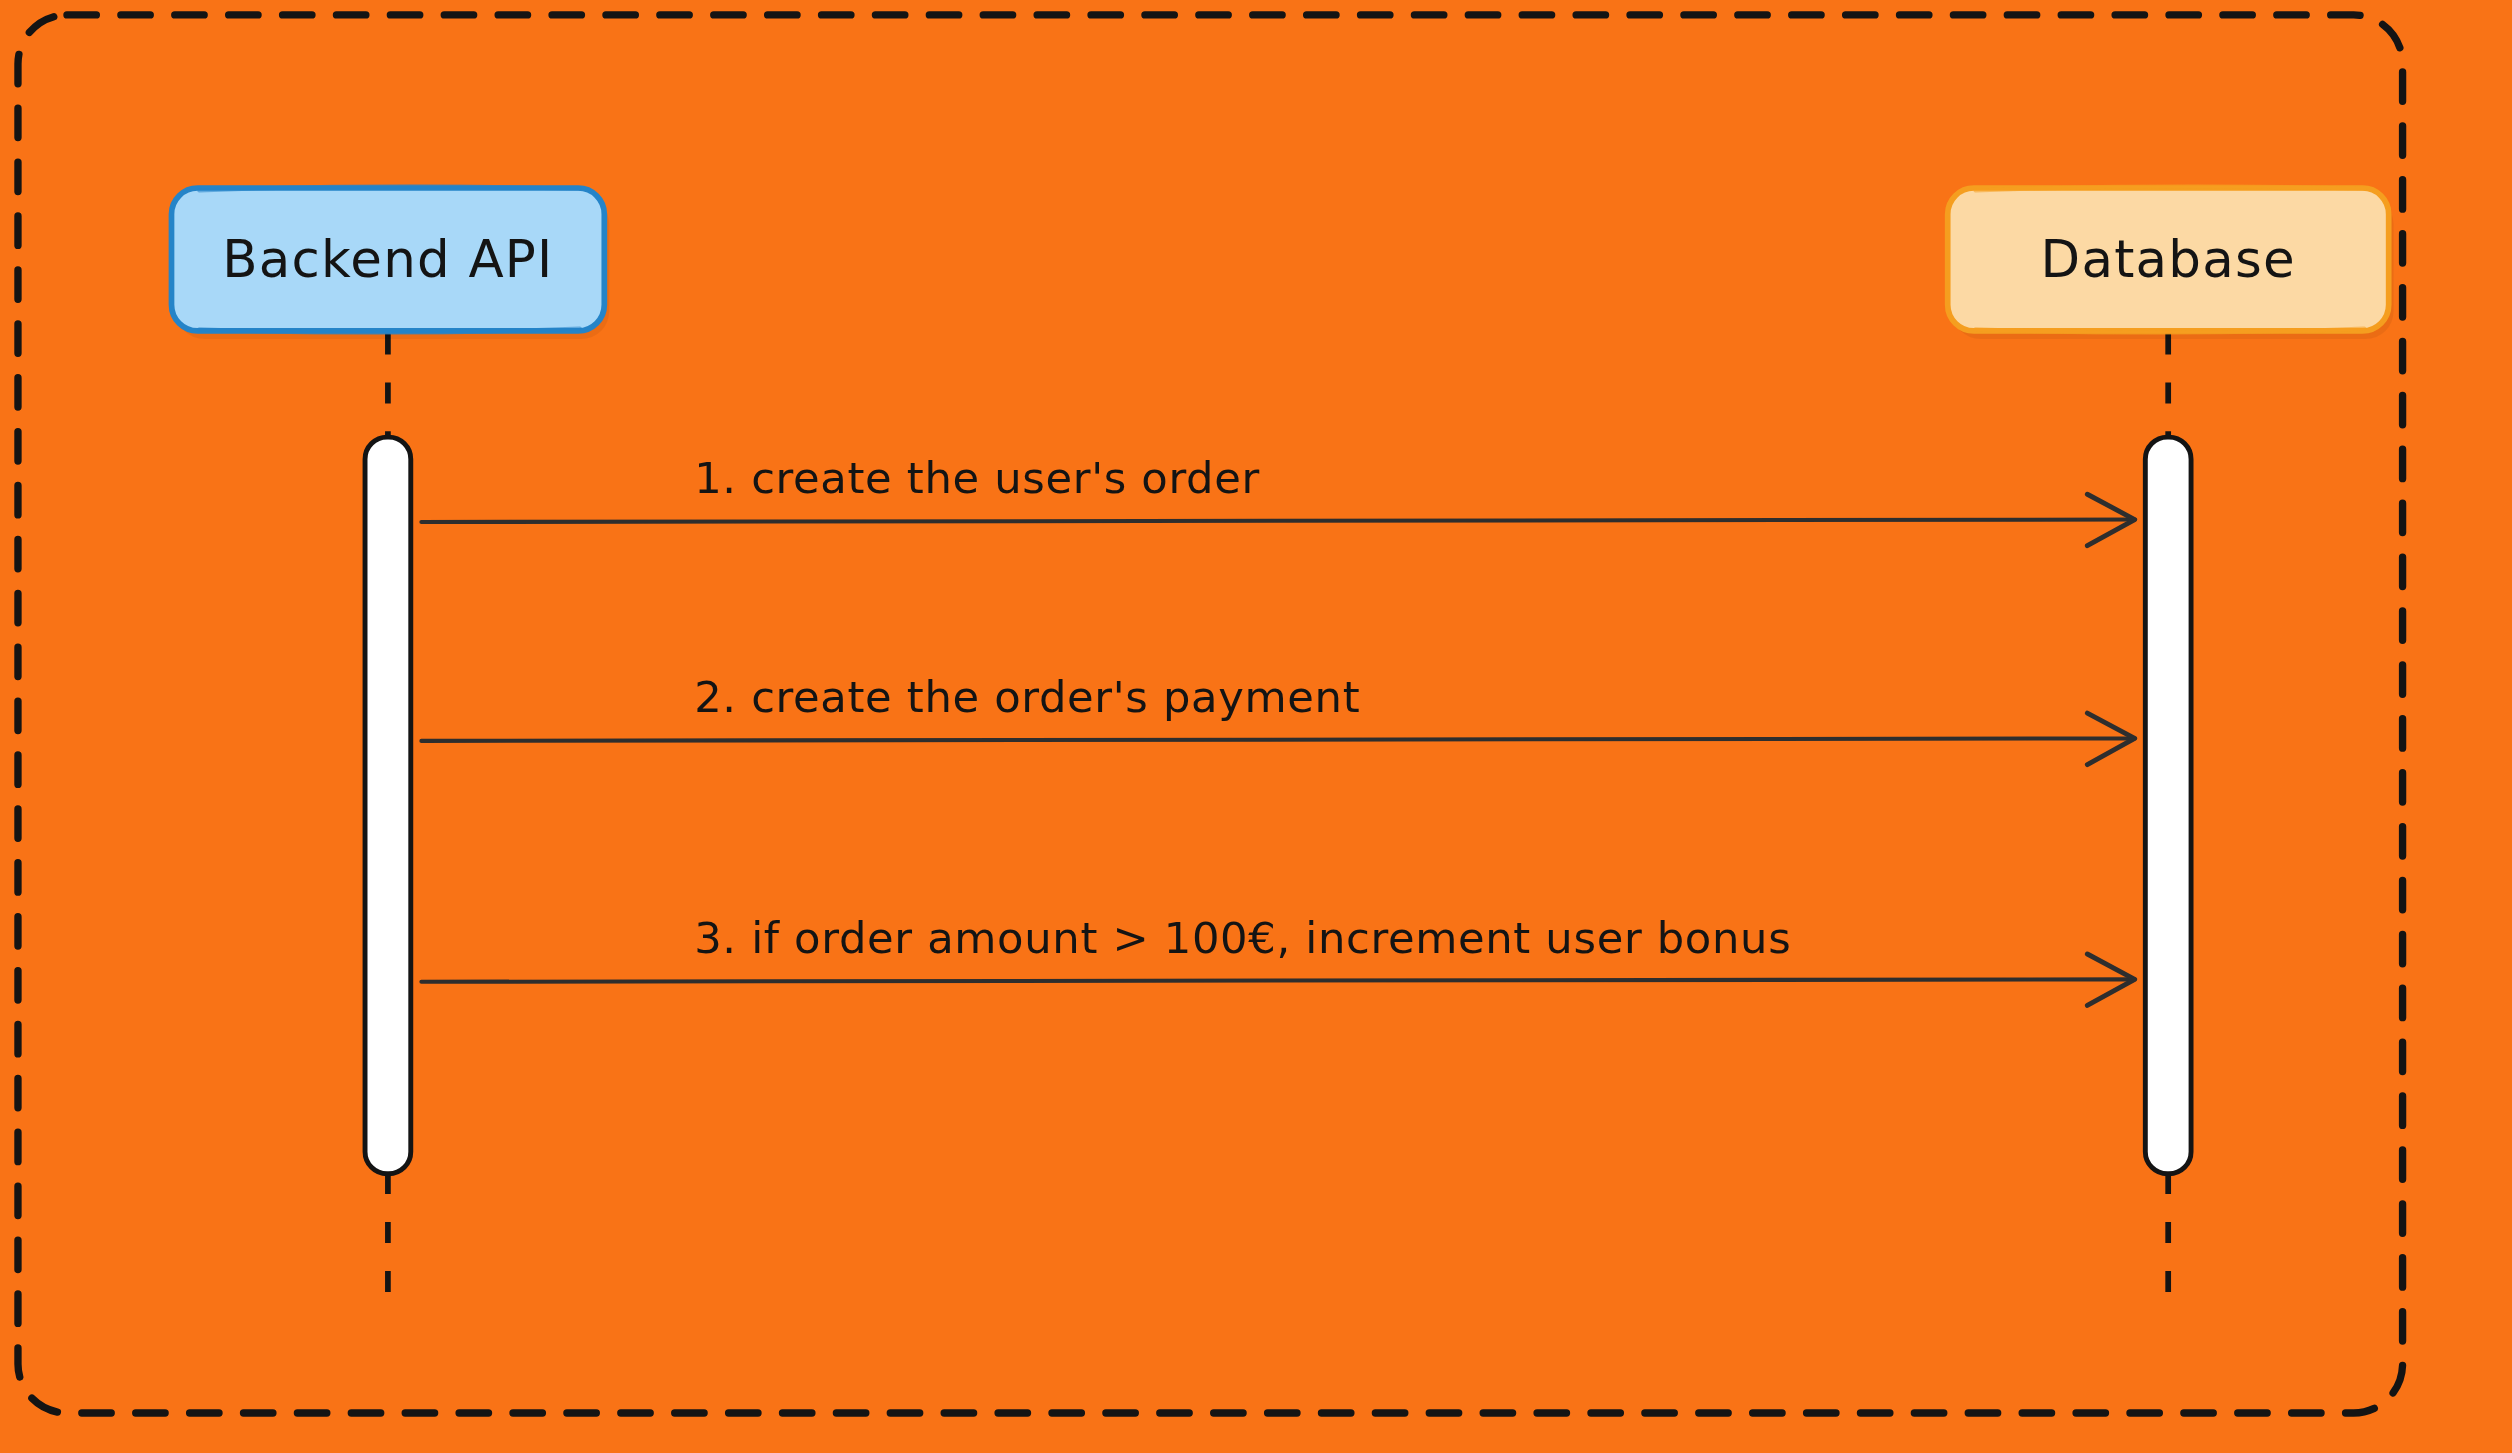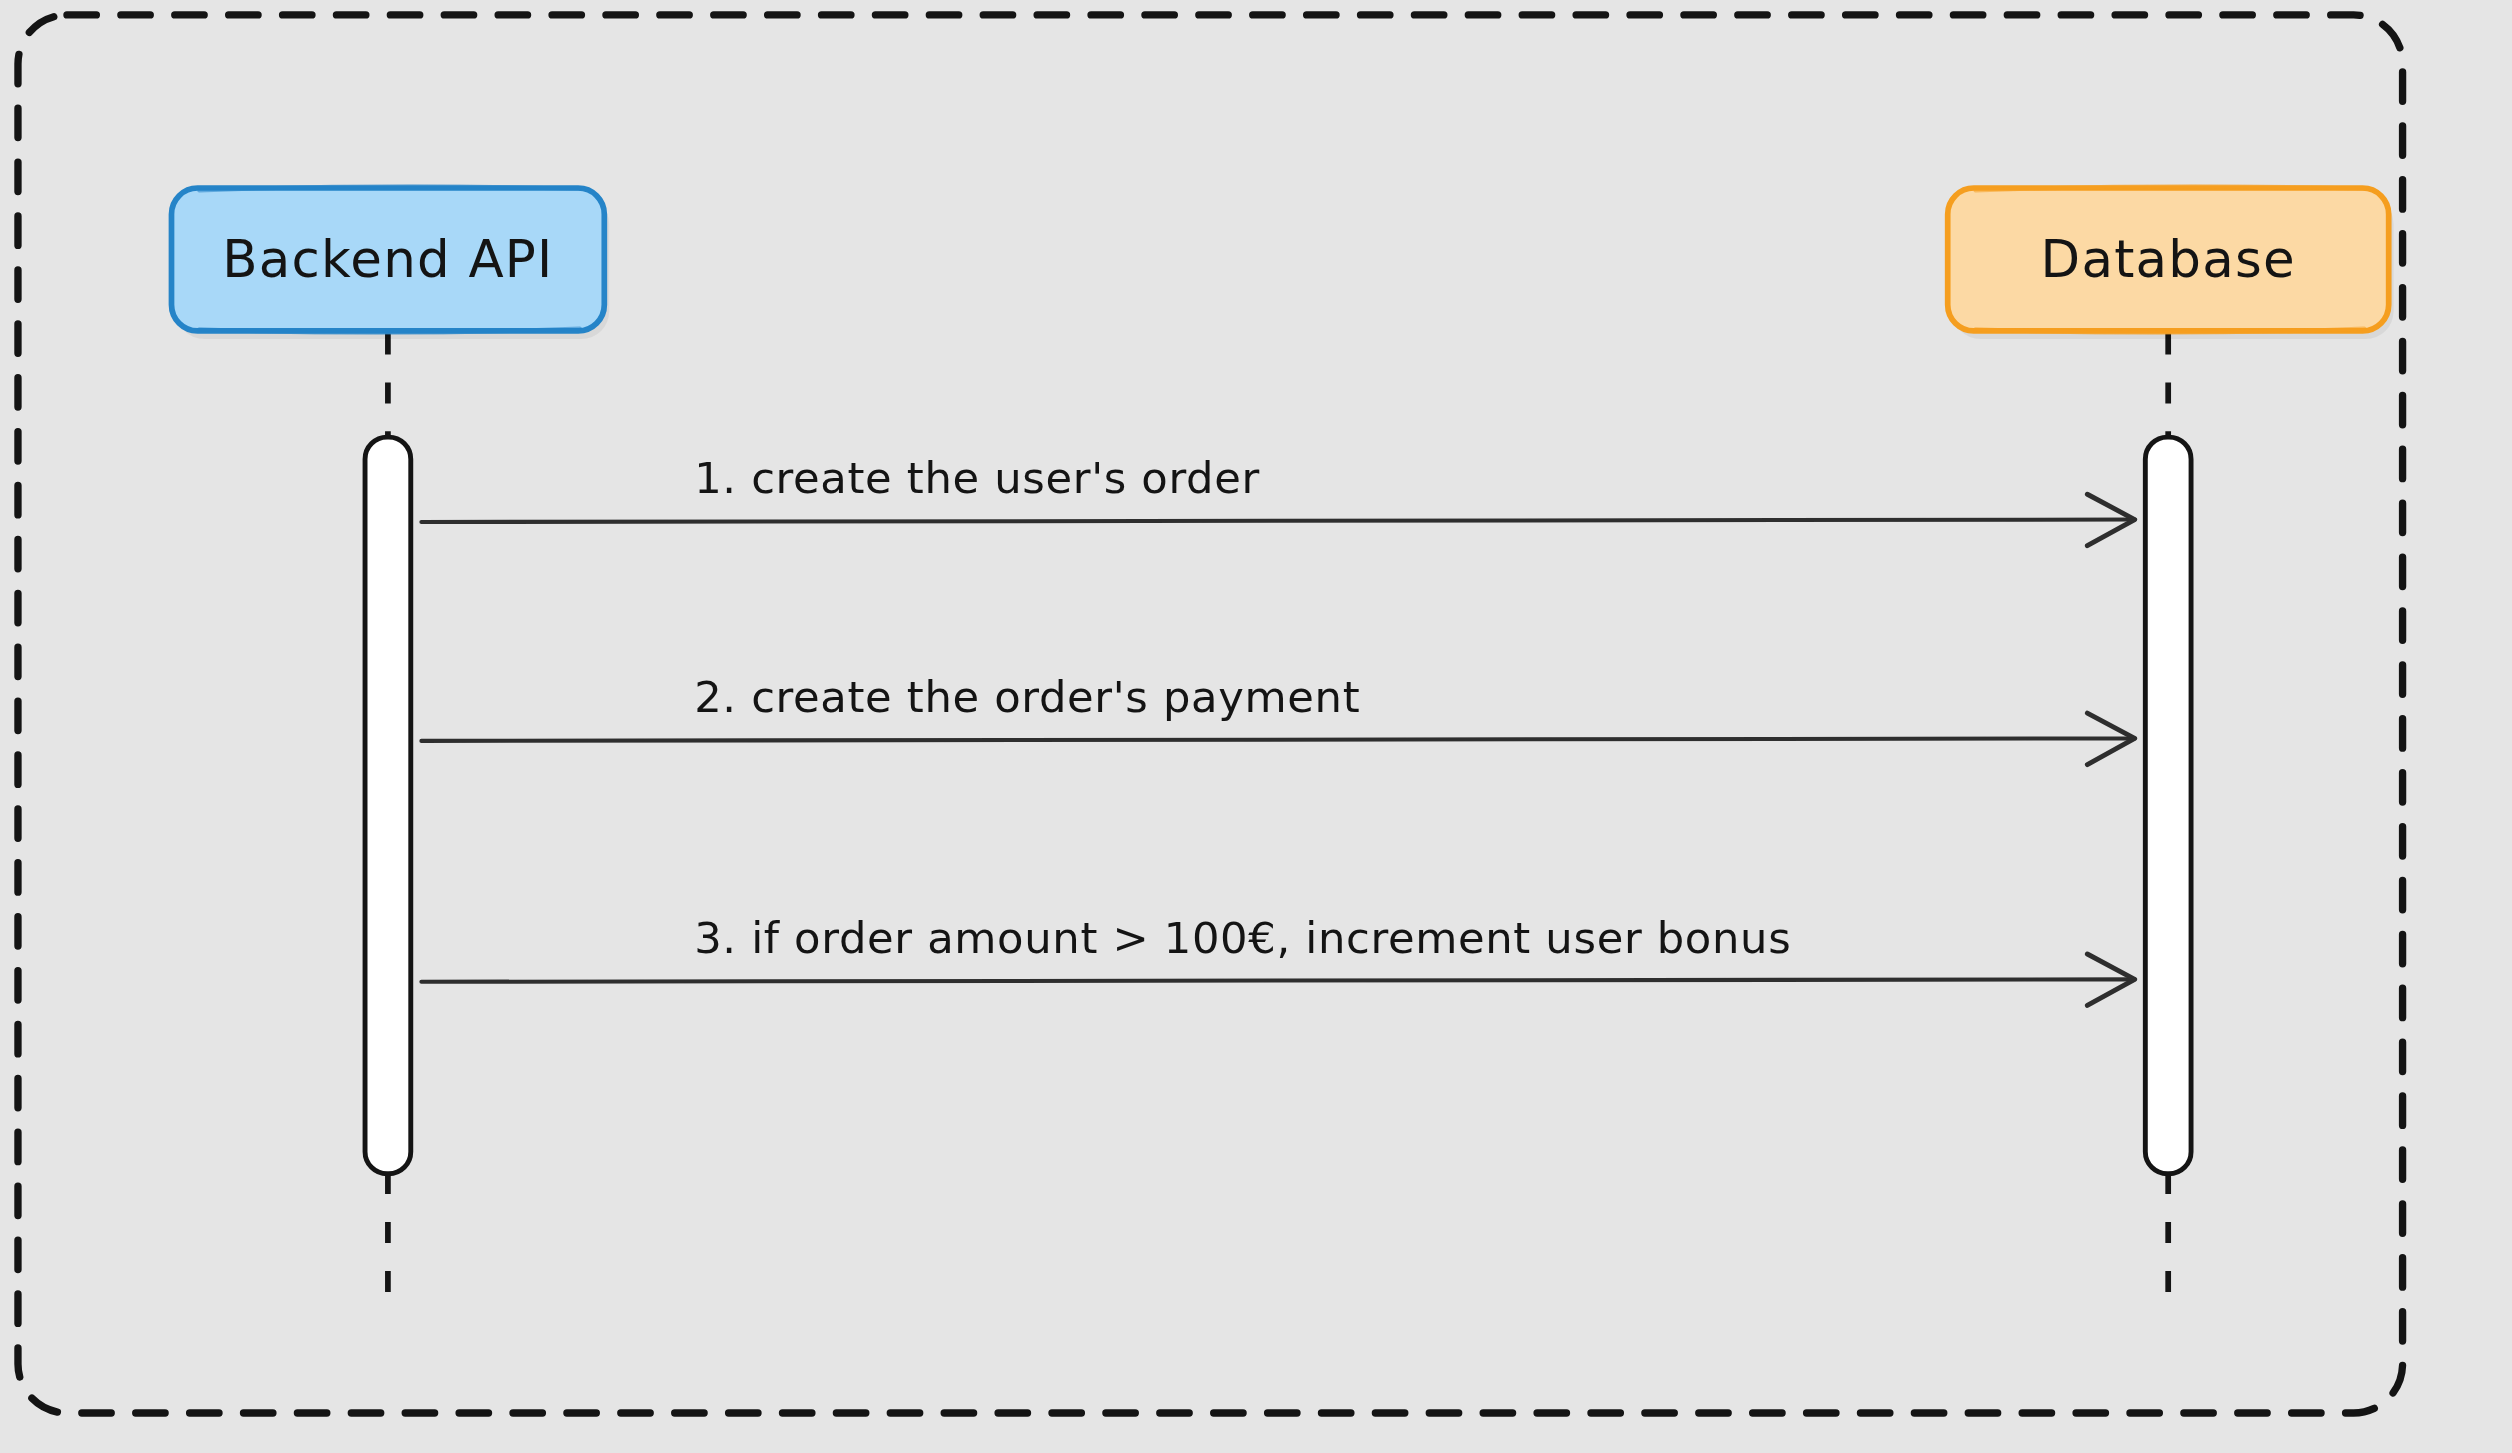--- a/index.html
+++ b/index.html
@@ -8,21 +8,21 @@
     padding: 0;
     background: #ffffff;
   }
   body {
     font-family: "DejaVu Sans", sans-serif;
   }
   #stage {
     position: relative;
     width: 2512px;
     height: 1454px;
-    background: #e5e5e5;
+    background: #f97316;
     overflow: hidden;
   }
   #stage svg.layer {
     position: absolute;
     left: 0;
     top: 0;
     width: 2512px;
     height: 1454px;
   }
   .frame-rect {

